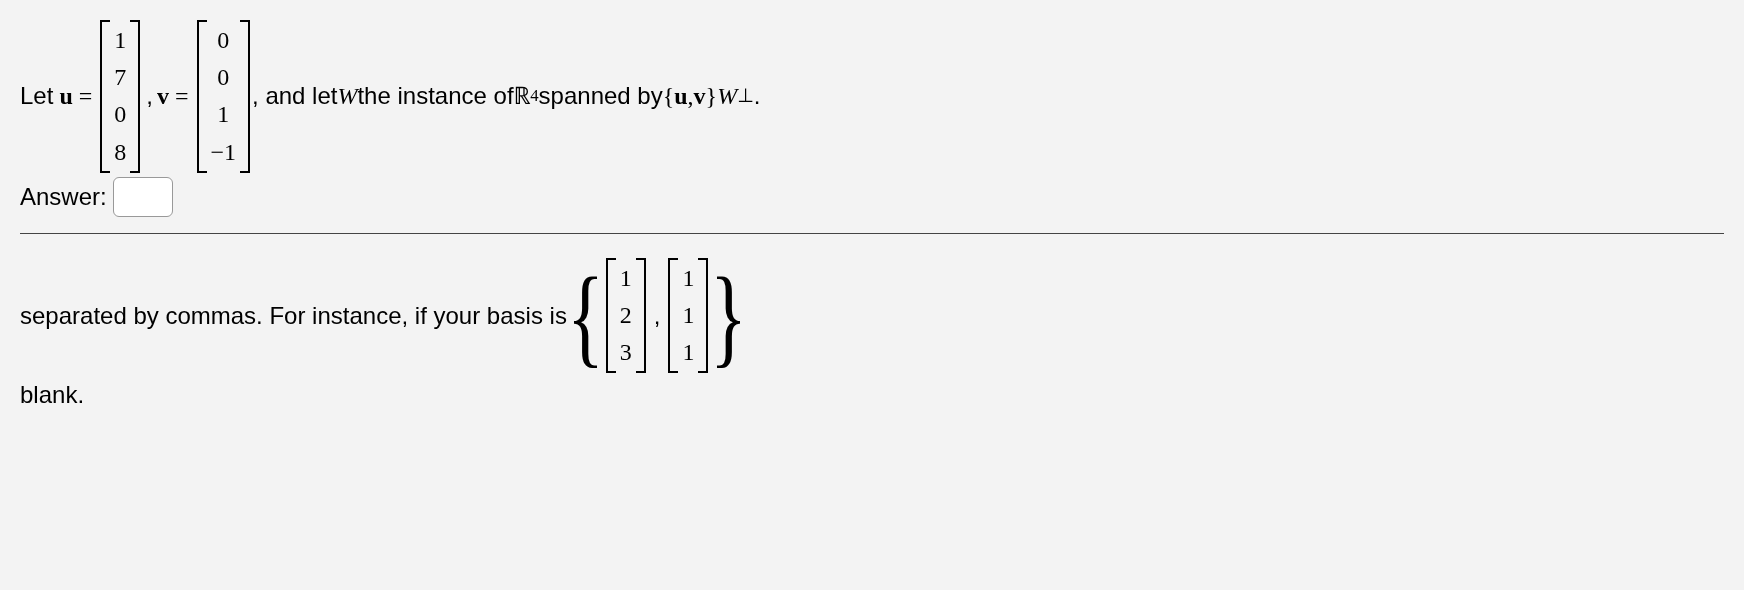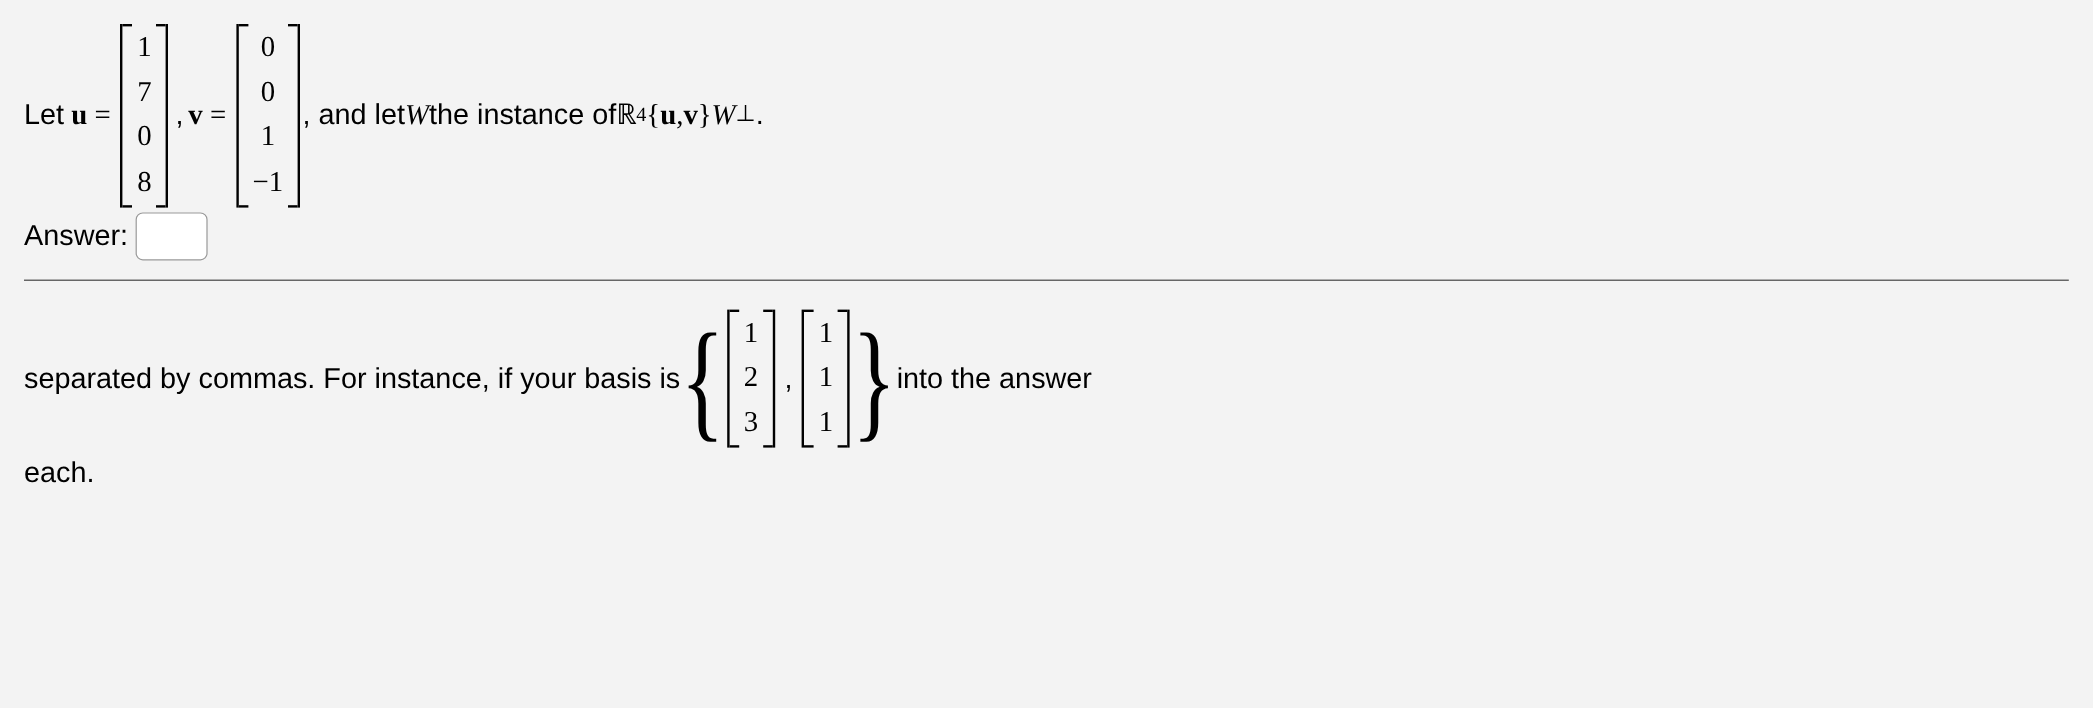--- a/index.html
+++ b/index.html
@@ -148,20 +148,21 @@
         <span>−1</span>
       </span>
       <span class="br right"></span>
     </span>
 
     <span>, and let </span>
     <span class="math-serif italic">W</span>
     <span> the instance of </span>
     <span class="bb">ℝ</span>
       <span class="sup math-serif">4</span>
+    <span> spanned by </span>
 
     <span class="math-serif">{</span>
       <span class="math-serif bold">u</span>
       <span class="math-serif">, </span>
       <span class="math-serif bold">v</span>
       <span class="math-serif">}</span>
 
     <span class="math-serif italic">W</span>
       <span class="perp math-serif">⊥</span>
       <span>.</span>
@@ -197,20 +198,19 @@
       <span class="col">
         <span>1</span>
         <span>1</span>
         <span>1</span>
       </span>
       <span class="br right"></span>
     </span>
 
     <span class="brace">}</span>
 
-    <span> into the answer</span>
-  </div>
-
-  <div class="row">
-    <span>each.</span>
+  </div>
+
+  <div class="row">
+    <span>blank.</span>
   </div>
 
 </div>
 
 </body></html>

